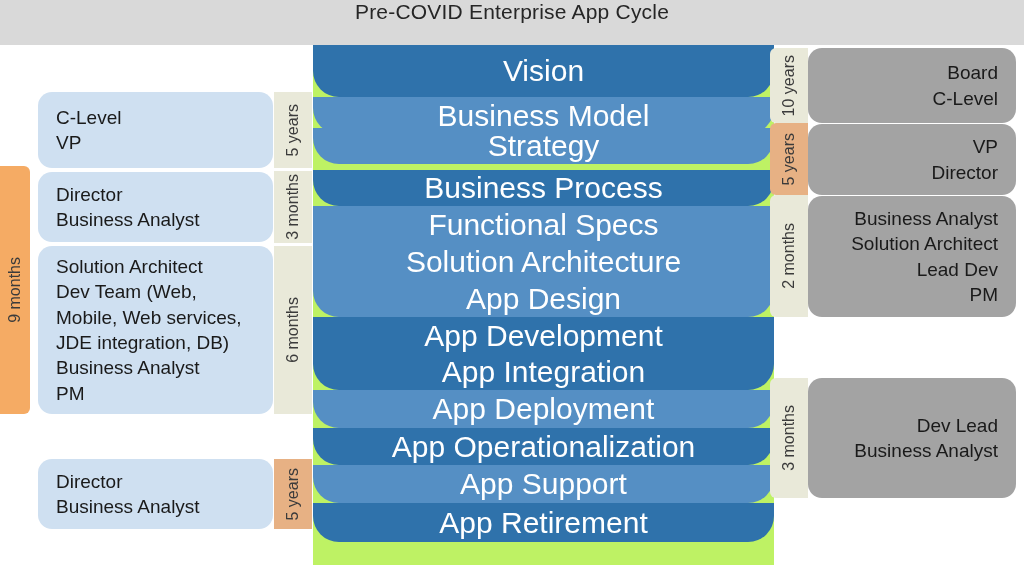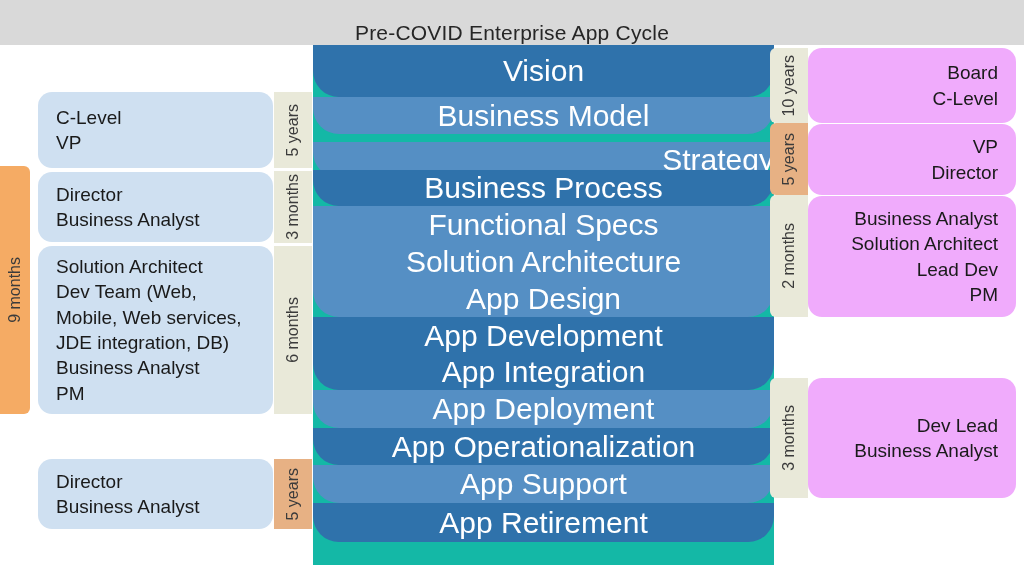--- a/index.html
+++ b/index.html
@@ -16,36 +16,36 @@
     color: #1a1a1a;
   }
 
   
   #header-bar {
     position: absolute;
     left: 0; top: 0;
     width: 1024px; height: 45px;
     background: #d9d9d9;
     display: flex;
-    align-items: flex-end;
+    align-items: flex-start;
     justify-content: center;
   }
   #header-title {
     font-size: 21px;
     color: #262626;
     letter-spacing: 0.2px;
     white-space: nowrap;
   }
 
   
   #process-column {
     position: absolute;
     left: 313px; top: 45px;
     width: 461px; height: 520px;
-    background: #14b8a6;
+    background: #bef264;
   }
   .stage {
     position: absolute;
     left: 0;
     width: 461px;
     display: flex;
     align-items: center;
     justify-content: center;
     color: #ffffff;
     font-size: 30px;
@@ -69,21 +69,21 @@
     line-height: 1.33;
     color: #1a1a1a;
   }
   .card.left-card {
     background: #cfe0f1;
     padding: 0 0 0 18px;
     text-align: left;
     align-items: flex-start;
   }
   .card.right-card {
-    background: #f0abfc;
+    background: #a3a3a3;
     padding: 0 18px 0 0;
     text-align: right;
     align-items: flex-end;
   }
   .card-line { display: block; white-space: nowrap; }
 
   
   .time-marker {
     position: absolute;
     display: flex;
@@ -152,21 +152,21 @@
   <span>5 years</span>
 </div>
 
 <div id="process-column">
   <div class="stage shade-dark round-bl round-br" style="top:0px; height:52px;">
     <span>Vision</span>
   </div>
   <div class="stage shade-light round-bl round-br" style="top:52px; height:37px;">
     <span>Business Model</span>
   </div>
-  <div class="stage shade-light round-bl round-br" style="top:97px; height:36px;justify-content:flex-end;">
+  <div class="stage shade-light round-bl round-br" style="top:83px; height:36px;">
     <span>Strategy</span>
   </div>
   <div class="stage shade-dark round-bl round-br" style="top:125px; height:36px;">
     <span>Business Process</span>
   </div>
   <div class="stage shade-light" style="top:161px; height:37px;">
     <span>Functional Specs</span>
   </div>
   <div class="stage shade-light" style="top:198px; height:37px;">
     <span>Solution Architecture</span>

